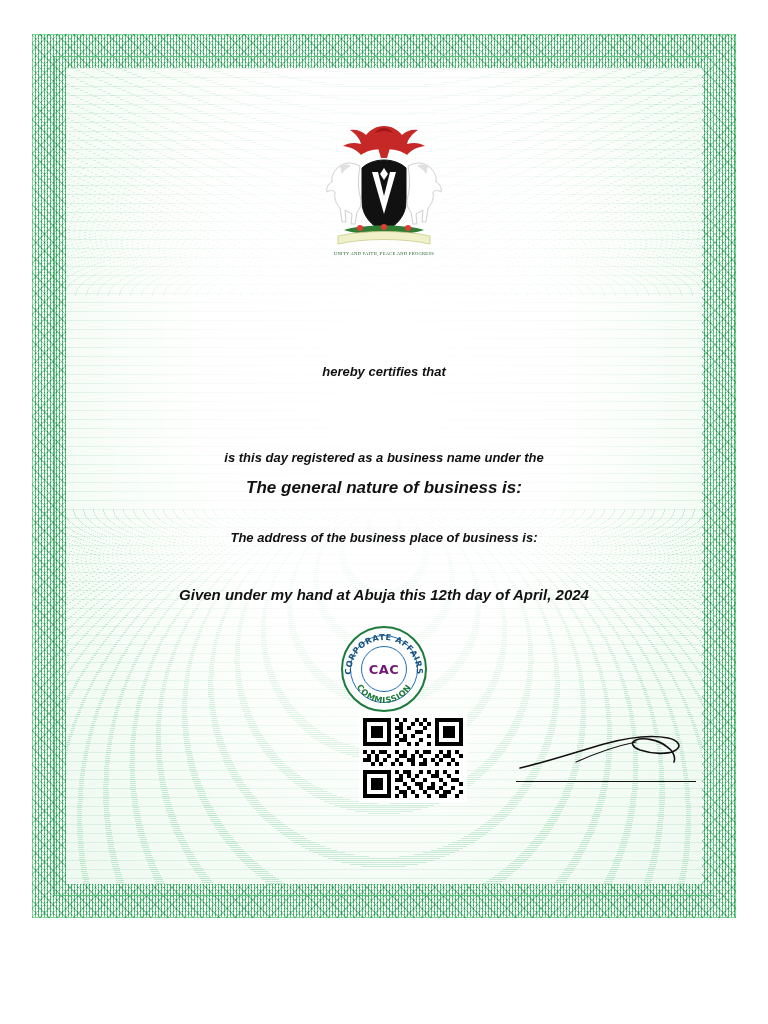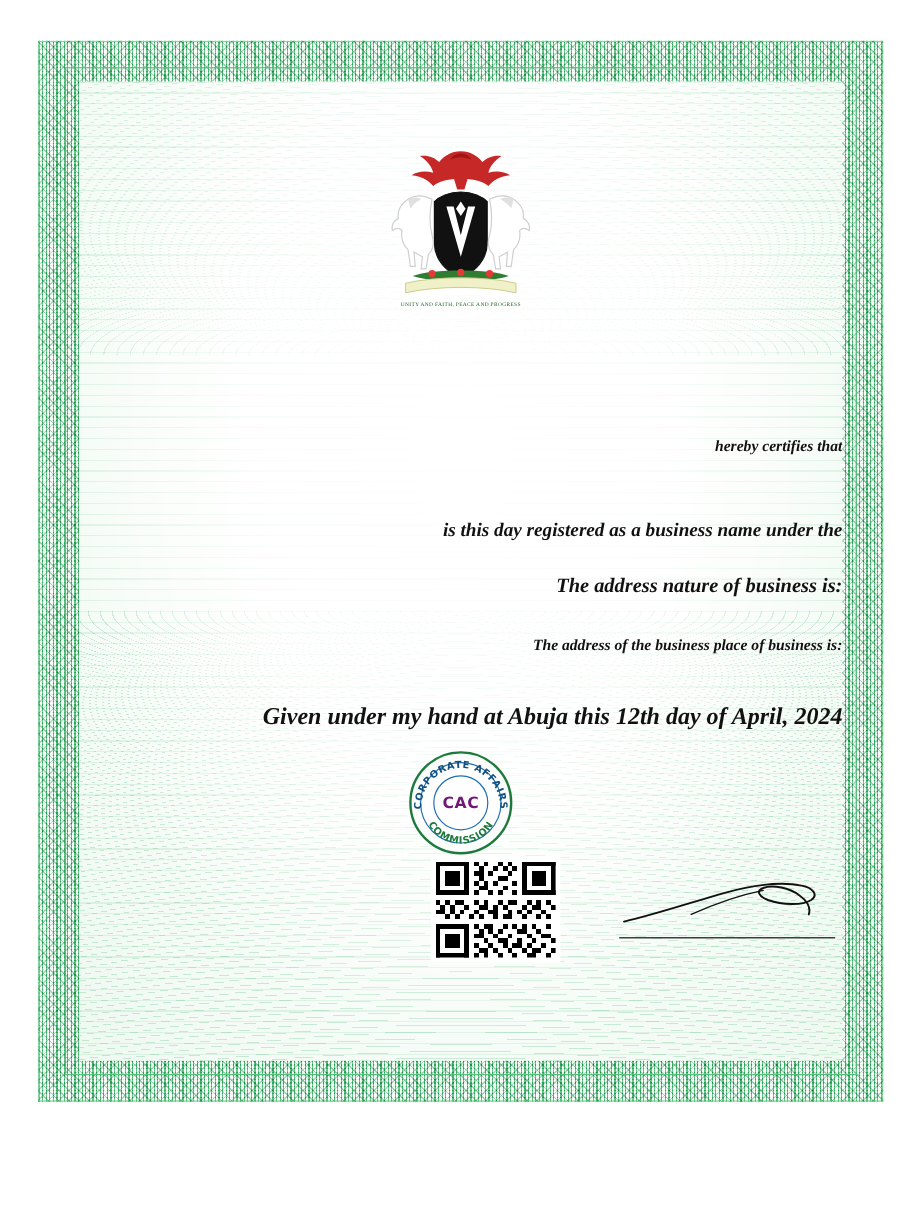--- a/index.html
+++ b/index.html
@@ -152,32 +152,32 @@
     color: #1b5e20;
     white-space: nowrap;
     font-family: "Liberation Serif", serif;
   }
 
   
   .line {
     position: absolute;
     left: 0;
     width: 100%;
-    text-align: right;
-    font-family: Liberation Serif, serif;
+    text-align: center;
+    font-family: Liberation Sans, sans-serif;
     font-style: italic;
     font-weight: bold;
     color: #111111;
     white-space: nowrap;
   }
   .l-certifies { top: 296px; font-size: 13px; }
-  .l-registered { top: 366px; font-size: 16px; }
+  .l-registered { top: 382px; font-size: 13px; }
   .l-nature { top: 410px; font-size: 17px; }
   .l-address { top: 462px; font-size: 13px; }
-  .l-given { top: 518px; font-size: 20px; }
+  .l-given { top: 518px; font-size: 15px; }
 
   .blank-field {
     position: absolute;
     left: 0;
     width: 100%;
     text-align: center;
     font-family: "DejaVu Serif", serif;
     font-style: italic;
     font-weight: bold;
     font-size: 14px;
@@ -327,21 +327,21 @@
         </div>
 
         <div class="blank-field f-name"></div>
 
         <div class="line l-certifies">hereby certifies that</div>
 
         <div class="line l-registered">is this day registered as a business name under the</div>
 
         <div class="blank-field f-law"></div>
 
-        <div class="line l-nature">The address nature of business is:</div>
+        <div class="line l-nature">The general nature of business is:</div>
         <div class="blank-field f-nature-val"></div>
 
         <div class="line l-address">The address of the business place of business is:</div>
         <div class="blank-field f-address-val"></div>
 
         <div class="line l-given">Given under my hand at Abuja this 12th day of April, 2024</div>
 
         <div class="seal">
           <div class="seal-ring"></div>
           <div class="seal-ring2"></div>

